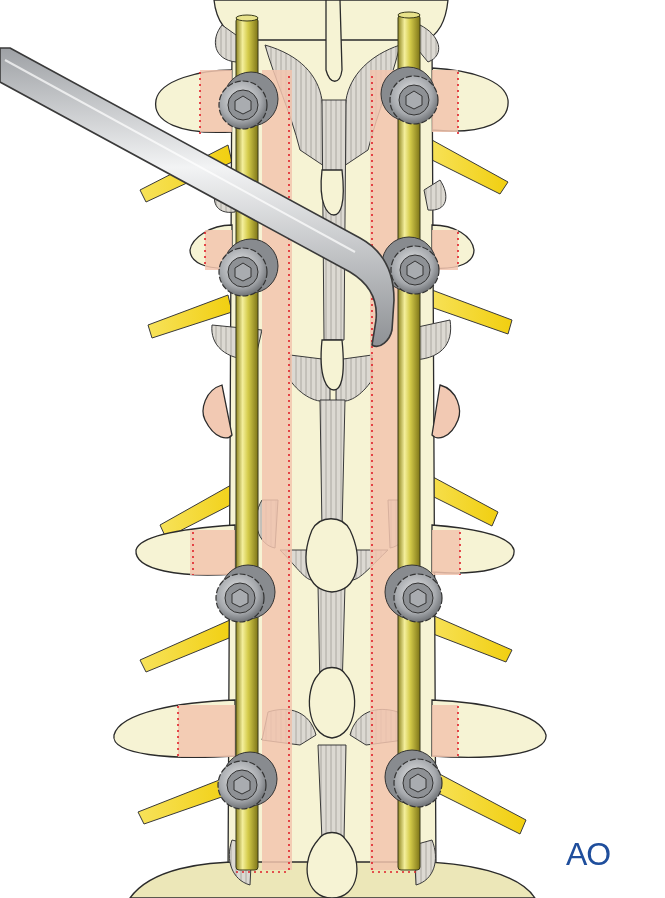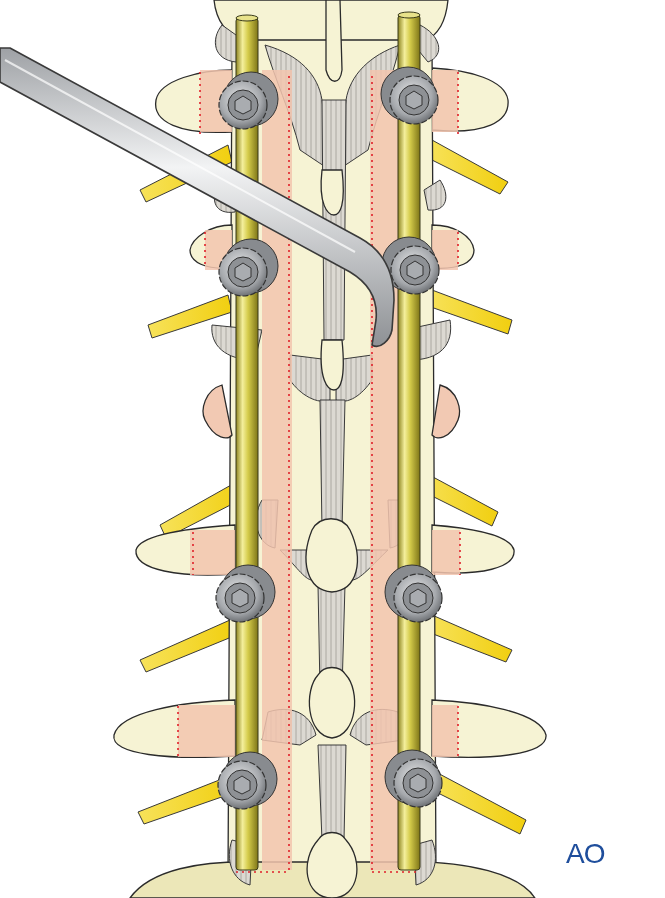--- a/index.html
+++ b/index.html
@@ -1,18 +1,18 @@
 <!DOCTYPE html>
 <html><head>
   <meta charset="utf-8">
   <style>
     html, body { margin: 0; padding: 0; background: #ffffff; }
     body { width: 665px; height: 898px; overflow: hidden; position: relative; font-family: "Liberation Sans", sans-serif; }
     #illustration { position: absolute; left: 0; top: 0; width: 665px; height: 898px; }
-    .logo { position: absolute; left: 566px; top: 838px; font-family: "Liberation Sans", sans-serif; font-size: 28px; font-weight: normal; letter-spacing: -1px; line-height: 32px; }
+    .logo { position: absolute; left: 566px; top: 838px; font-family: "Liberation Sans", sans-serif; font-size: 32px; font-weight: normal; letter-spacing: -1px; line-height: 32px; }
   </style>
 </head>
 <body>
 
 <svg id="illustration" viewBox="0 0 665 898" xmlns="http://www.w3.org/2000/svg">
   <defs>
     <pattern id="lig" width="5" height="10" patternUnits="userSpaceOnUse">
       <rect width="5" height="10" fill="#dcd9d2"></rect>
       <line x1="1" y1="0" x2="1" y2="10" stroke="#9e9b94" stroke-width="0.8"></line>
     </pattern>

